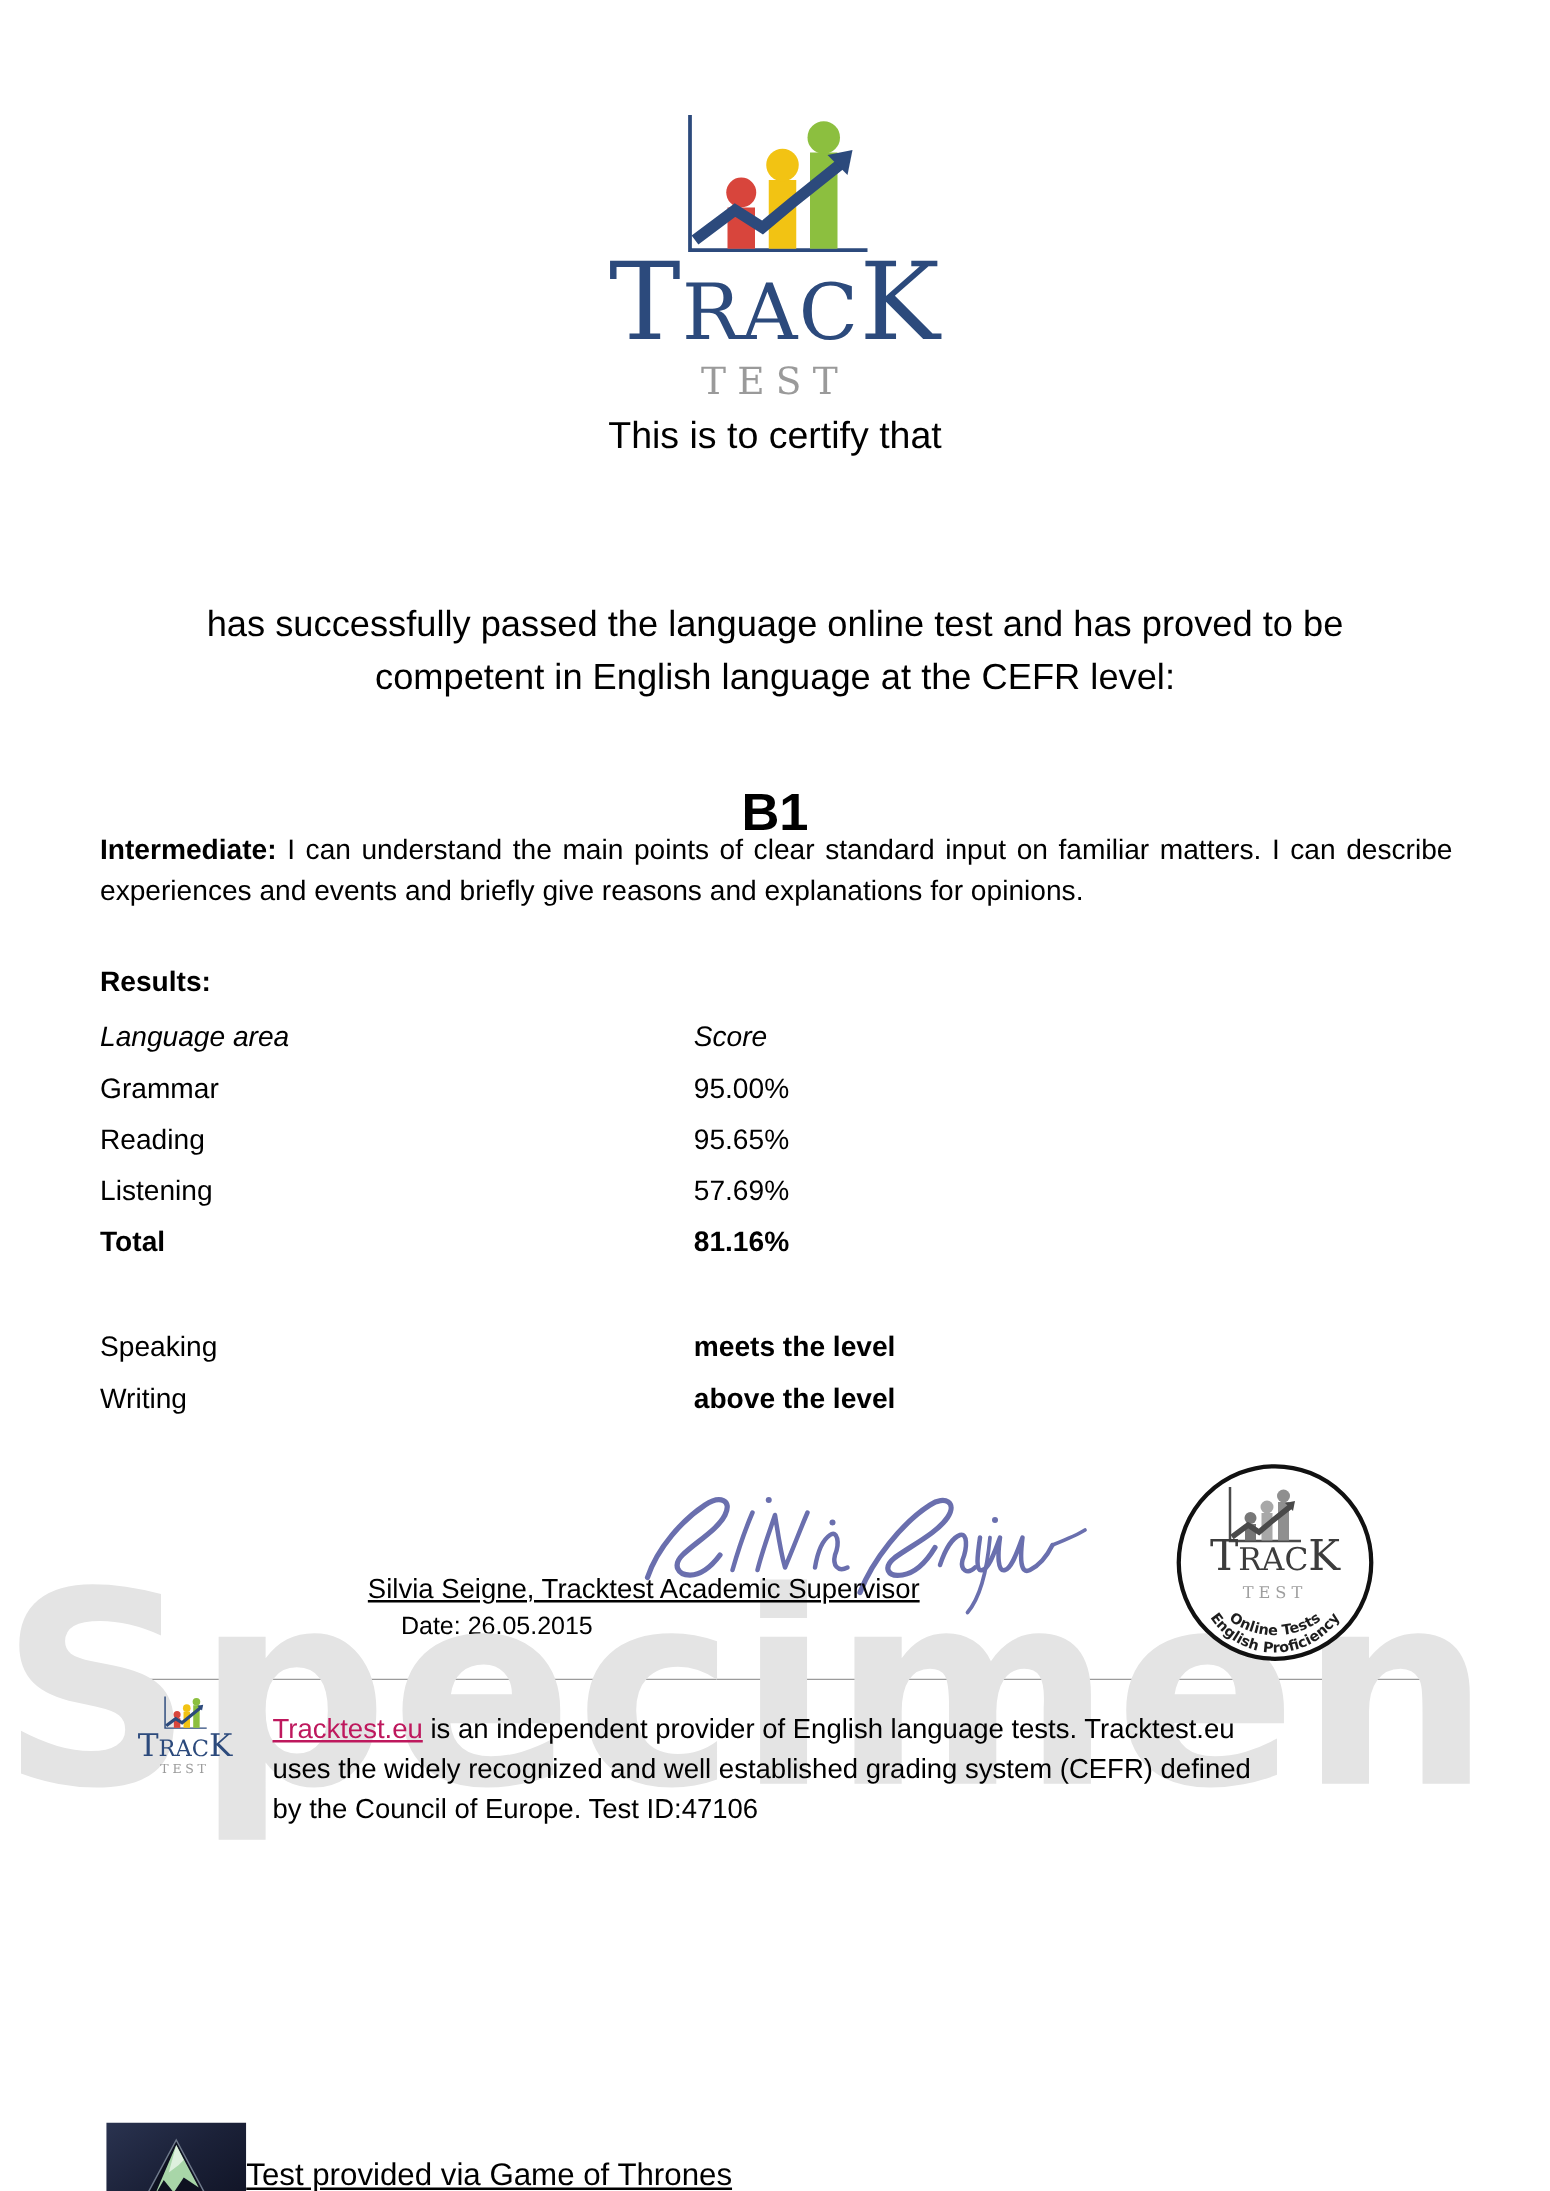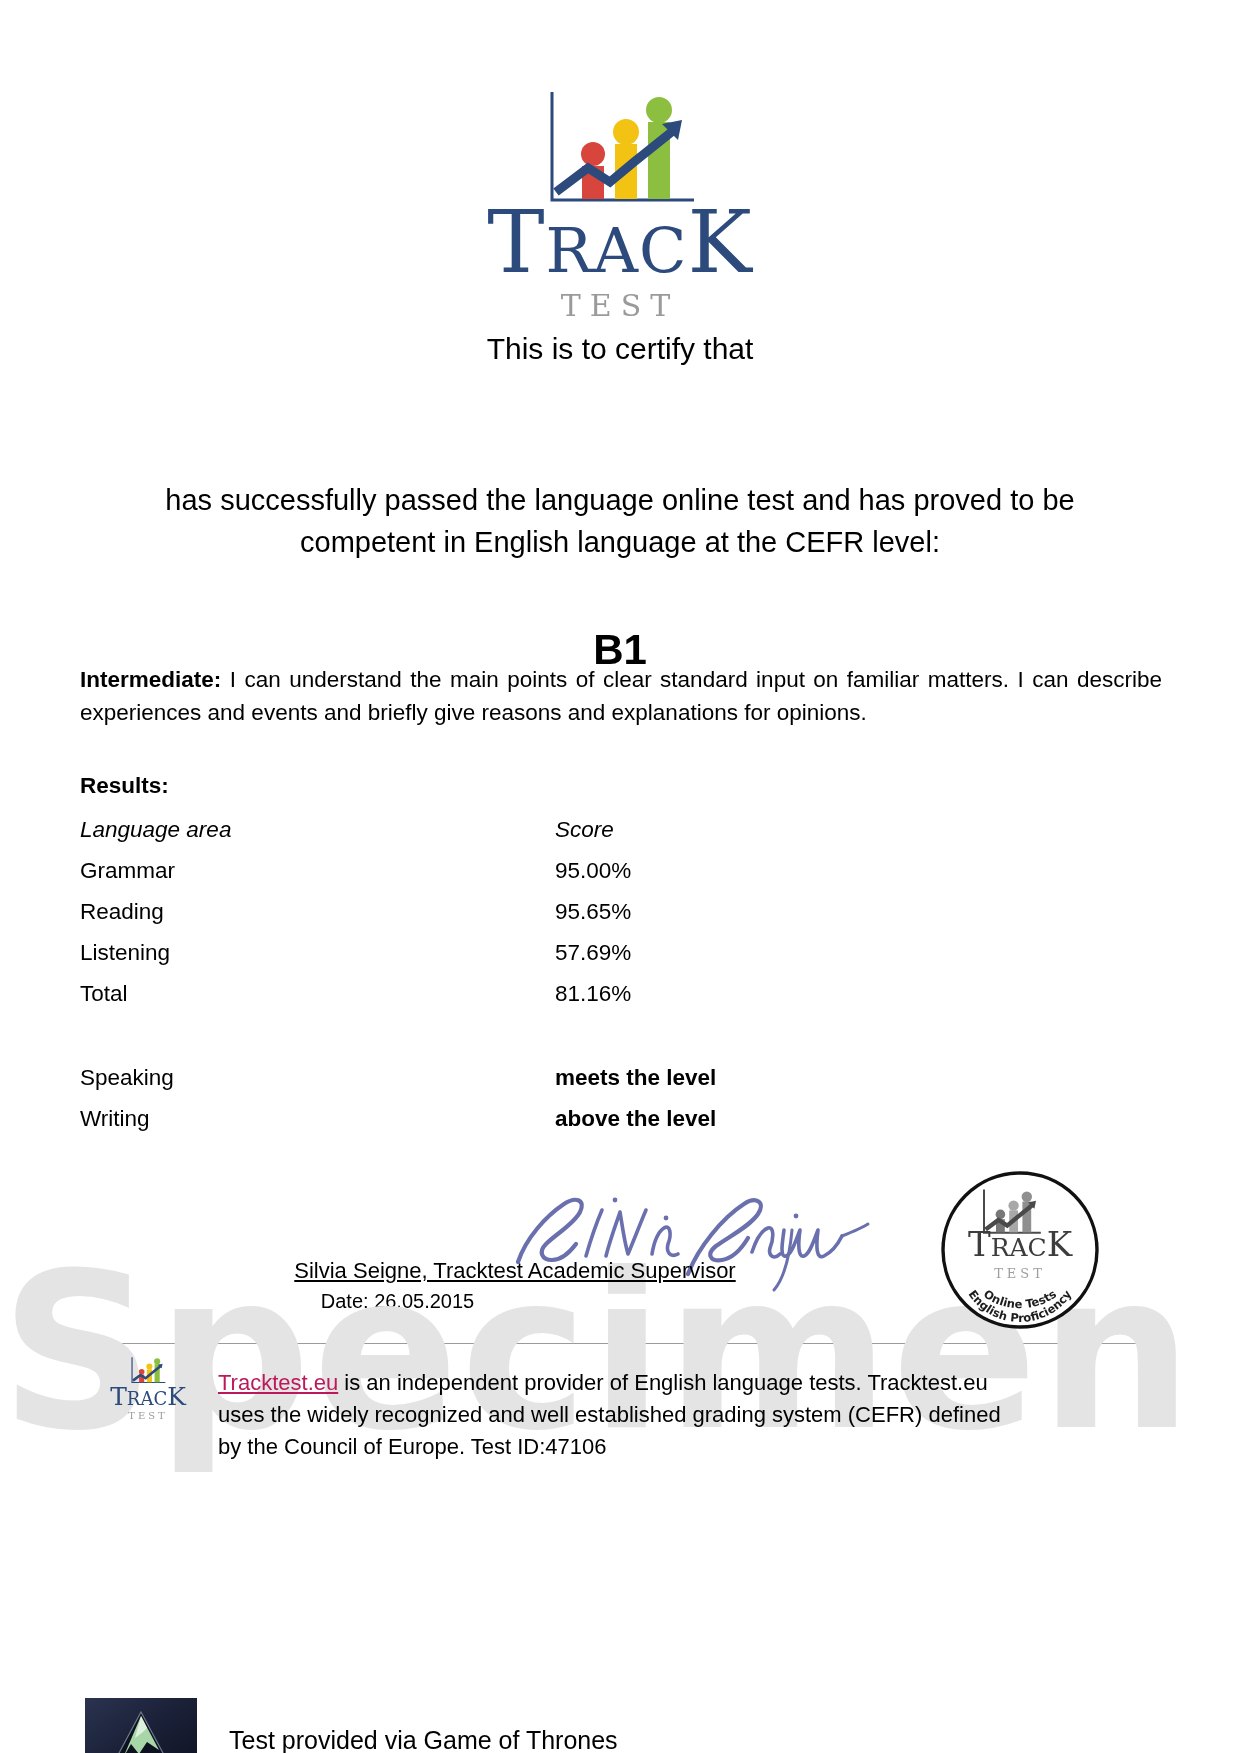--- a/index.html
+++ b/index.html
@@ -138,21 +138,21 @@
     font-family: "Liberation Sans", sans-serif;
   }
   .results-table td {
     font-size: 22.5px;
     padding: 0;
     height: 41px;
     vertical-align: middle;
   }
   .results-table td.col-area { width: 475px; }
   .results-table tr.header td { font-style: italic; }
-  .results-table tr.total td { font-weight: 400; margin-top: 32px; }
+  .results-table tr.total td { font-weight: 700; margin-top: 32px; }
   .results-table tr.gap td { height: 43px; }
   .results-table tr.skill td.col-score { font-weight: 700; margin-left: 44px; }
 
   
   .signature {
     position: absolute;
     top: 1178px;
     left: 400px;
     width: 480px;
     height: 120px;
@@ -250,23 +250,23 @@
     display: flex;
     align-items: center;
     z-index: 7;
   }
   .provider-badge {
     width: 112px;
     height: 84px;
     display: block;
   }
   .provider-text {
-    margin-left: 32px;
     font-size: 25px;
     font-family: "Liberation Sans", sans-serif;
+    text-decoration: underline;
   }
 </style>
 </head>
 <body>
 
 <div class="page">
 
   <div class="watermark">Specimen</div>
 
   <div class="logo-block">

